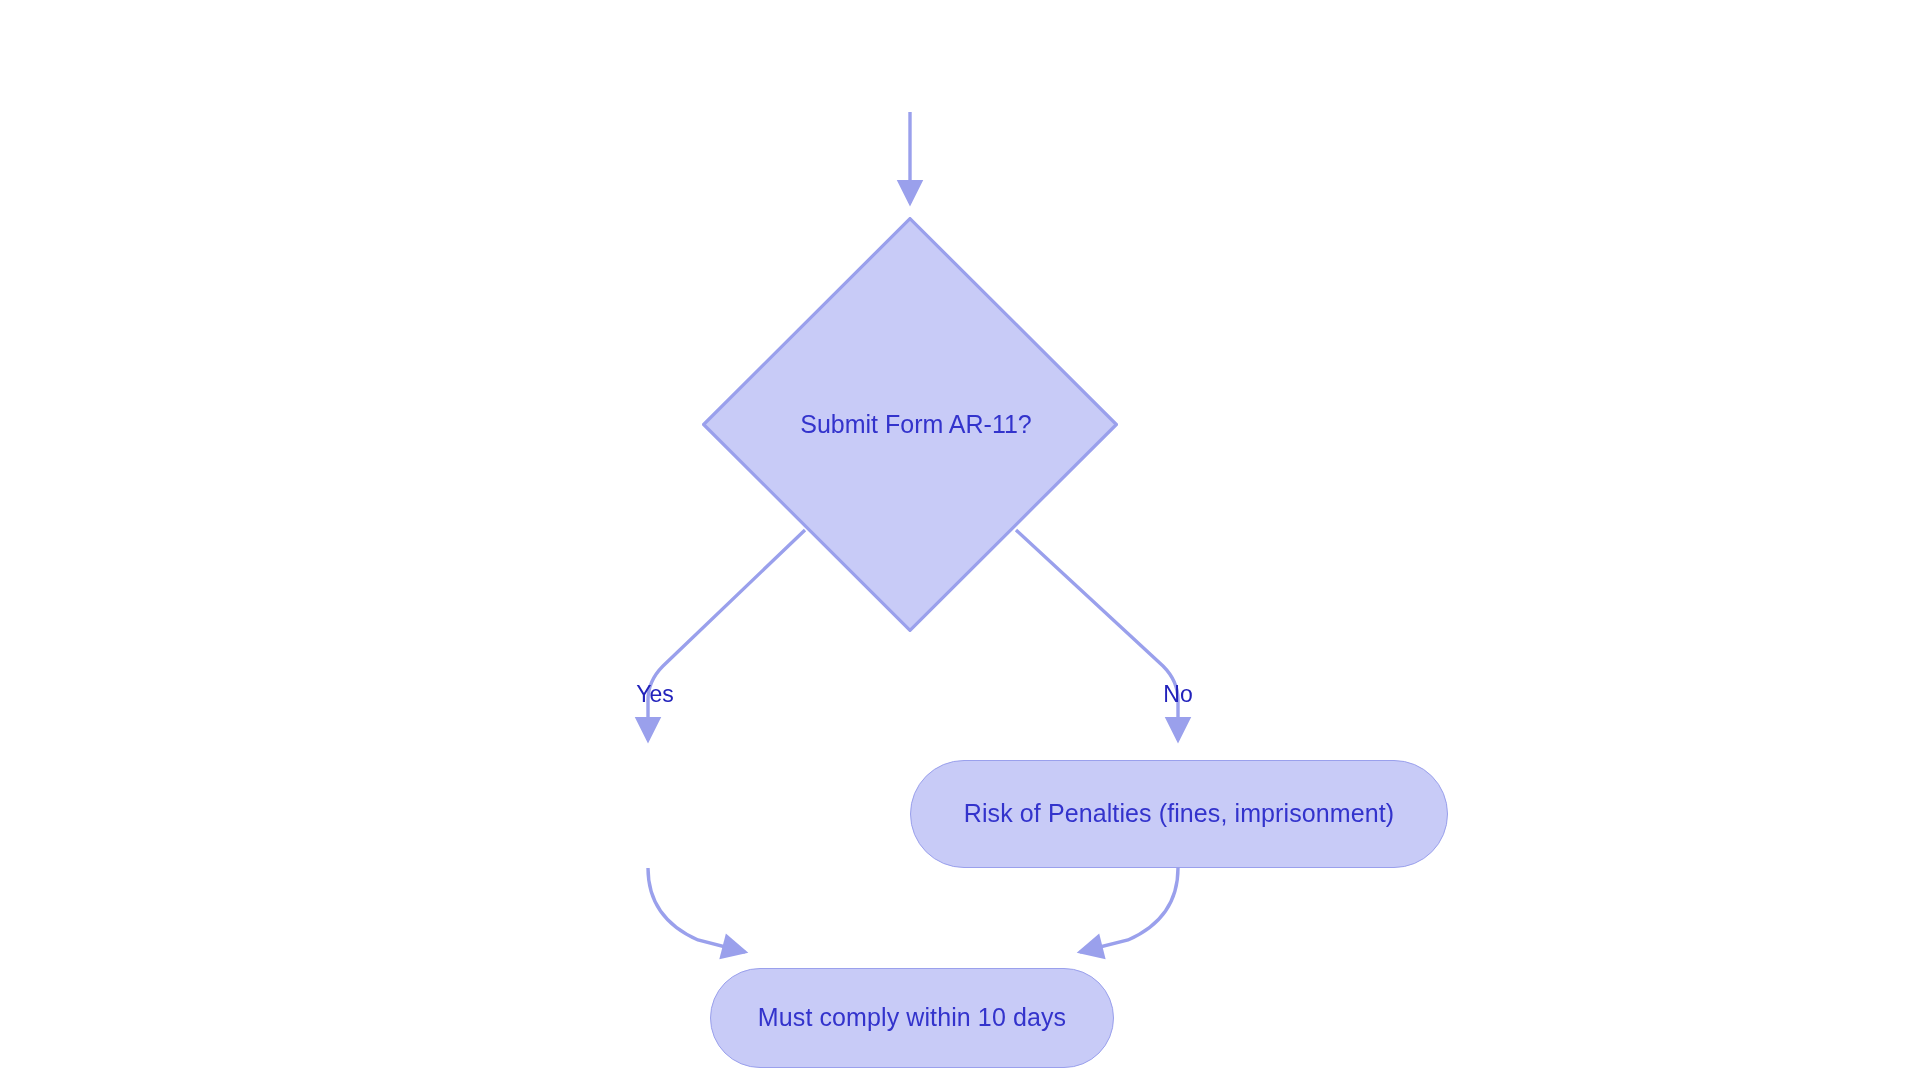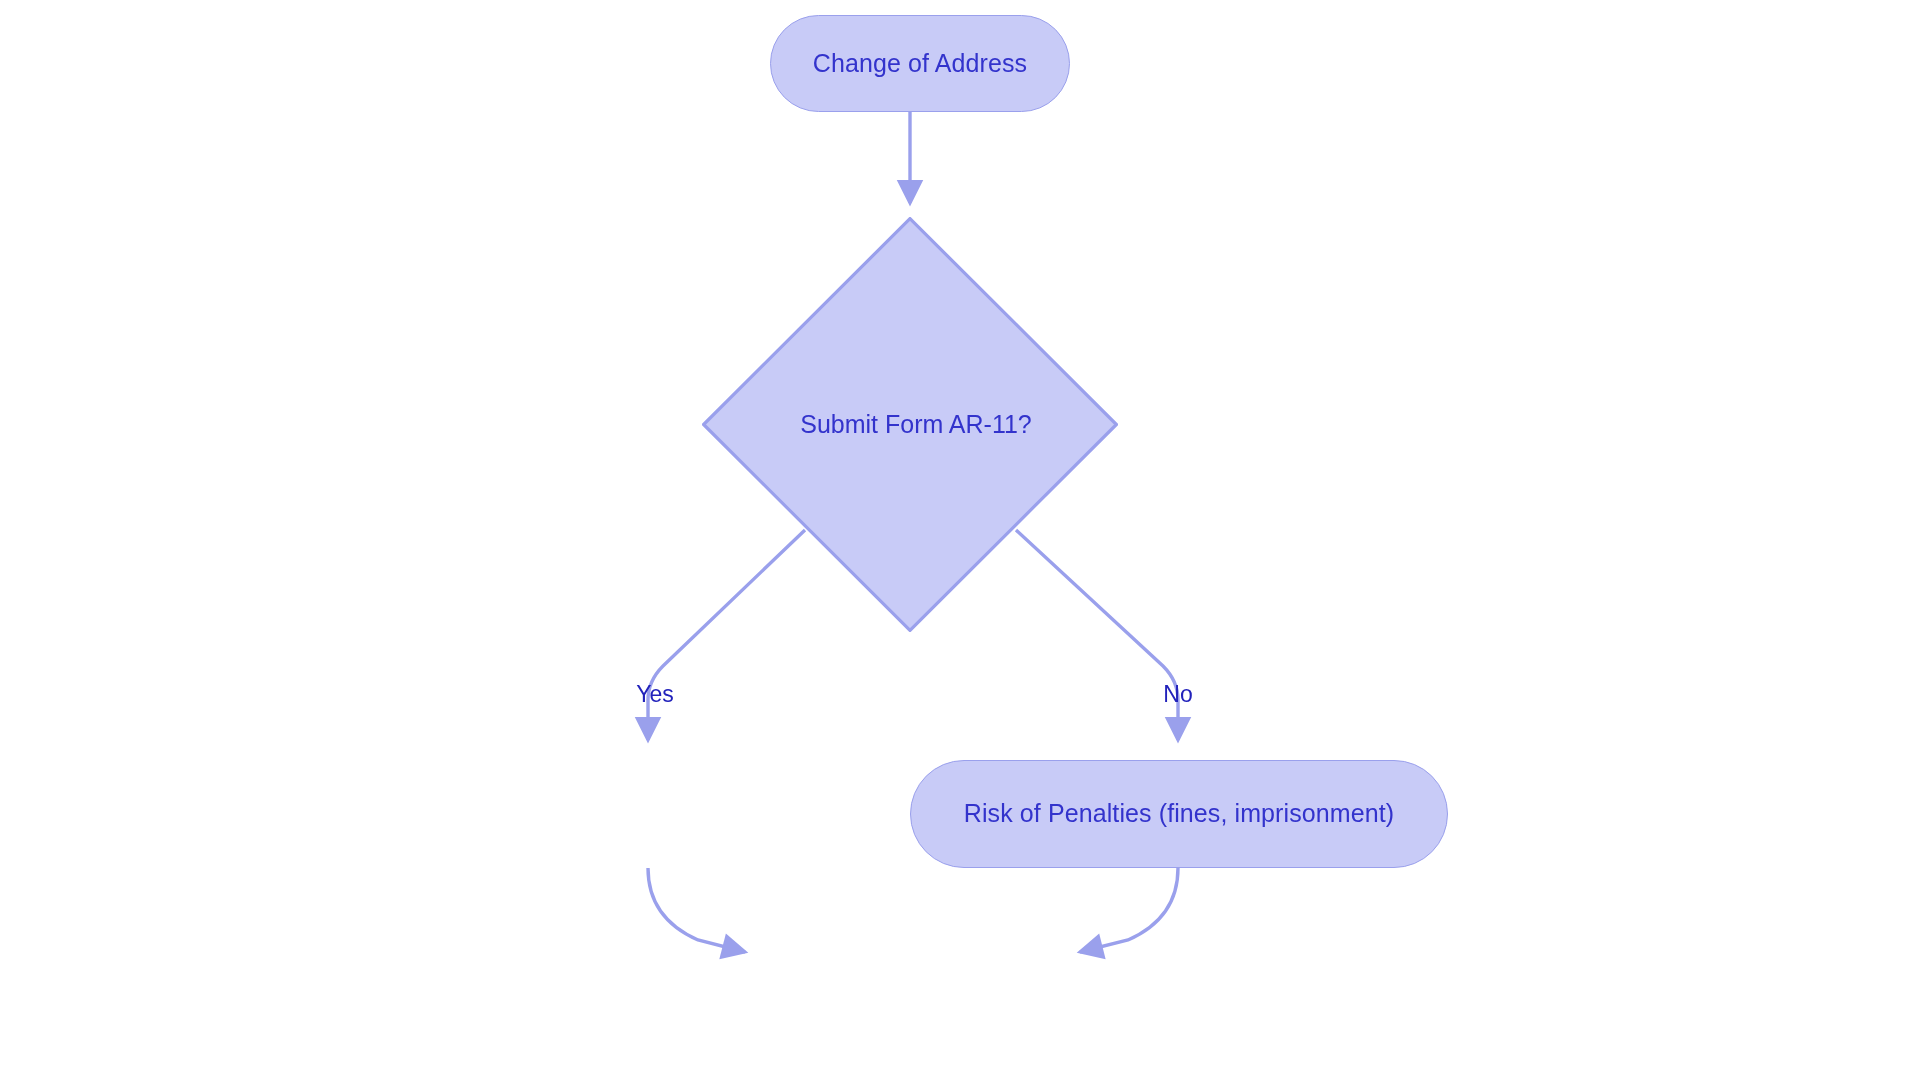--- a/index.html
+++ b/index.html
@@ -92,33 +92,33 @@
 
     <path d="M805,530 L663,666 Q648,681 648,700 L648,740" fill="none" stroke="#9aa0ec" stroke-width="3.4" marker-end="url(#arrow)"></path>
 
     <path d="M1016,530 L1163,666 Q1178,681 1178,700 L1178,740" fill="none" stroke="#9aa0ec" stroke-width="3.4" marker-end="url(#arrow)"></path>
 
     <path d="M648,868 Q648,918 698,940 L745,952" fill="none" stroke="#9aa0ec" stroke-width="3.4" marker-end="url(#arrow)"></path>
 
     <path d="M1178,868 Q1178,918 1128,940 L1080,952" fill="none" stroke="#9aa0ec" stroke-width="3.4" marker-end="url(#arrow)"></path>
   </svg>
 
-  <div class="node stadium" id="node-start" style="left: 770px; top: 15px; width: 300px; height: 97px;">
-    <span class="node-label">Change of Address</span>
-  </div>
 
   <div class="diamond-wrap" id="node-decision" style="left: 702px; top: 216.5px; width: 416px; height: 415px;">
     <svg class="diamond-shape" viewBox="0 0 416 415" preserveAspectRatio="none" xmlns="http://www.w3.org/2000/svg">
       <polygon points="208,1.6 414.4,207.5 208,413.4 1.6,207.5" fill="#c8cbf7" stroke="#9aa0ec" stroke-width="3.2"></polygon>
     </svg>
     <div class="diamond-label">Submit Form AR-11?</div>
   </div>
 
 
   <div class="node stadium" id="node-penalties" style="left: 910px; top: 760px; width: 538px; height: 108px;">
     <span class="node-label">Risk of Penalties (fines, imprisonment)</span>
   </div>
 
+  <div class="node stadium" id="node-comply" style="left: 710px; top: 968px; width: 404px; height: 100px;">
+    <span class="node-label">Must comply within 10 days</span>
+  </div>
 
   <div class="edge-label" id="edge-label-yes" style="left: 655px; top: 694px;">Yes</div>
   <div class="edge-label" id="edge-label-no" style="left: 1178px; top: 694px;">No</div>
 
 </div>
 
 </body></html>

